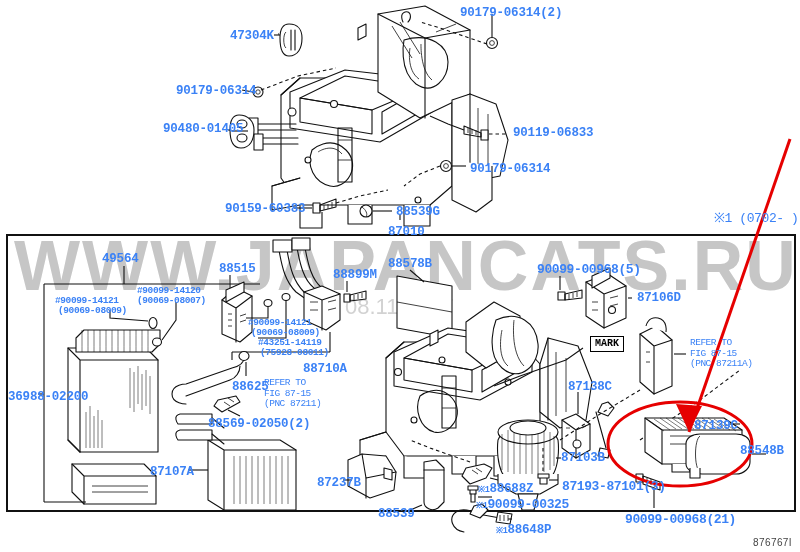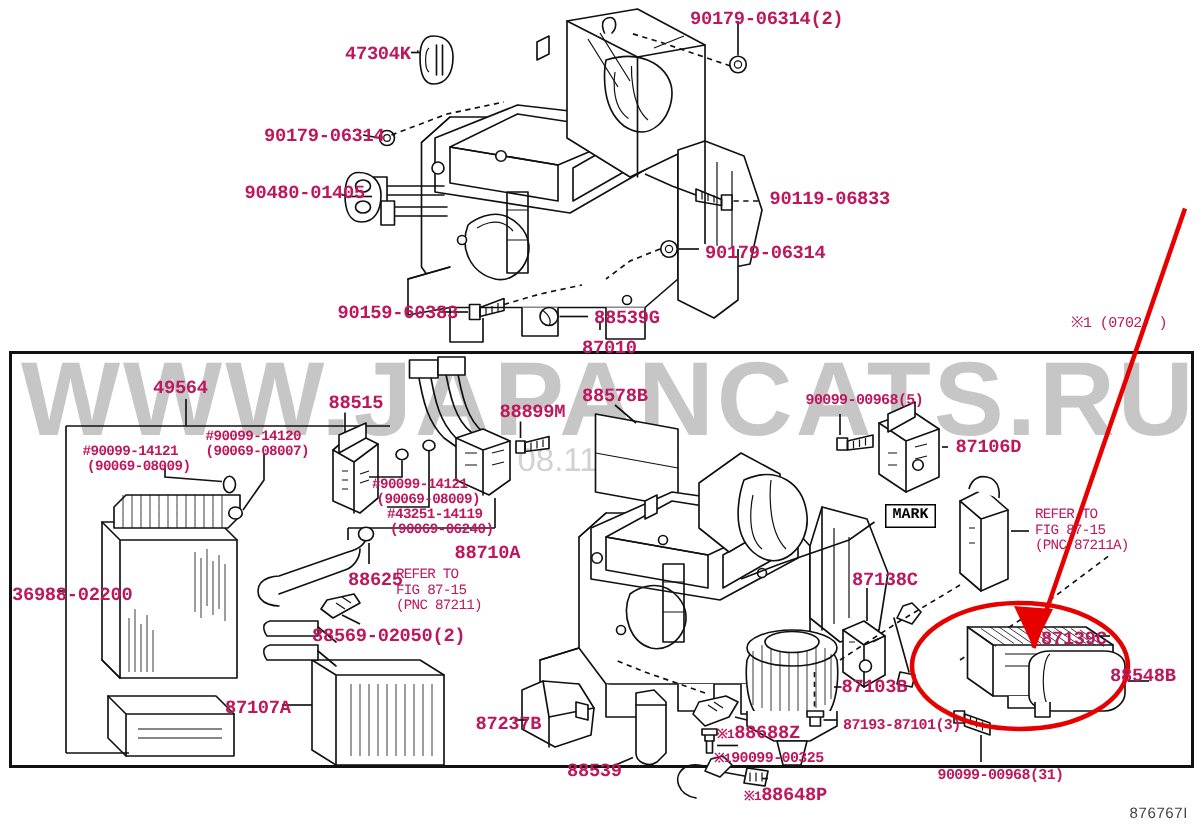--- a/index.html
+++ b/index.html
@@ -20,24 +20,24 @@
            font-family:"Liberation Sans",sans-serif;}
 
   
   .frame{position:absolute;border:2px solid #111;background:transparent;}
   #lower-frame{left:6px;top:234px;width:786px;height:274px;}
 
   
   .lbl{
     position:absolute;white-space:nowrap;
     font-family:"Liberation Mono","DejaVu Sans Mono",monospace;
-    font-weight:bold;color:#be185d;line-height:1.08;
+    font-weight:bold;color:#3b82f6;line-height:1.08;
   }
   .s13{font-size:12.5px;letter-spacing:-0.2px;}
-  .s11{font-size:10px;letter-spacing:-0.4px;}
+  .s11{font-size:13px;letter-spacing:-0.4px;}
   .s10{font-size:9.5px;letter-spacing:-0.4px;}
   .s9 {font-size:8.5px;letter-spacing:-0.4px;}
   .thin{font-weight:normal;}
   .refbox{font-size:9.5px;font-weight:normal;line-height:1.12;letter-spacing:-0.5px;}
   .markbox{
     position:absolute;border:1.4px solid #000;padding:1px 4px 2px 4px;
     font-size:10px;font-weight:bold;background:#fff;letter-spacing:0px;margin-left:16px;
   }
   .code{
     position:absolute;right:8px;bottom:4px;font-size:10px;color:#444;
@@ -477,21 +477,21 @@
   <div class="lbl s13" style="left:102px;top:253px">49564</div>
   <div class="lbl s13" style="left:8px;top:391px">36988-02200</div>
   <div class="lbl s10" style="left:55px;top:296px">#90099-14121</div>
   <div class="lbl s10" style="left:58px;top:306px">(90069-08009)</div>
   <div class="lbl s10" style="left:137px;top:286px">#90099-14120</div>
   <div class="lbl s10" style="left:137px;top:296px">(90069-08007)</div>
   <div class="lbl s13" style="left:219px;top:263px">88515</div>
   <div class="lbl s10" style="left:248px;top:318px">#90099-14121</div>
   <div class="lbl s10" style="left:251px;top:328px">(90069-08009)</div>
   <div class="lbl s10" style="left:258px;top:338px">#43251-14119</div>
-  <div class="lbl s10" style="left:260px;top:348px">(90069-06240)</div>
+  <div class="lbl s10" style="left:260px;top:348px">(75928-08011)</div>
   <div class="lbl s13" style="left:303px;top:363px">88710A</div>
   <div class="lbl s13" style="left:333px;top:269px">88899M</div>
   <div class="lbl s13" style="left:388px;top:258px">88578B</div>
   <div class="lbl s13" style="left:232px;top:381px">88625</div>
   <div class="lbl s13" style="left:208px;top:418px">88569-02050(2)</div>
   <div class="lbl s13" style="left:150px;top:466px">87107A</div>
   <div class="lbl s13" style="left:317px;top:477px">87237B</div>
   <div class="lbl s13" style="left:378px;top:508px">88539</div>
   <div class="lbl s11" style="left:537px;top:263px">90099-00968(5)</div>
   <div class="lbl s13" style="left:637px;top:292px">87106D</div>
@@ -502,21 +502,21 @@
     <span class="s9">※1</span><span class="s13">88688Z</span>
   </div>
   <div class="lbl" style="left:476px;top:496px">
     <span class="s9">※1</span><span class="s11">90099-00325</span>
   </div>
   <div class="lbl" style="left:496px;top:521px">
     <span class="s9">※1</span><span class="s13">88648P</span>
   </div>
 
   <div class="lbl s11" style="left:562px;top:480px">87193-87101(3)</div>
-  <div class="lbl s11" style="left:625px;top:513px">90099-00968(31)</div>
+  <div class="lbl s11" style="left:625px;top:513px">90099-00968(21)</div>
   <div class="lbl s13" style="left:694px;top:420px">87139C</div>
   <div class="lbl s13" style="left:740px;top:445px">88548B</div>
 
   <div class="lbl refbox" style="left:264px;top:378px">
     <div>REFER TO</div>
     <div>FIG 87-15</div>
     <div>(PNC 87211)</div>
   </div>
   <div class="lbl refbox" style="left:690px;top:338px">
     <div>REFER TO</div>

